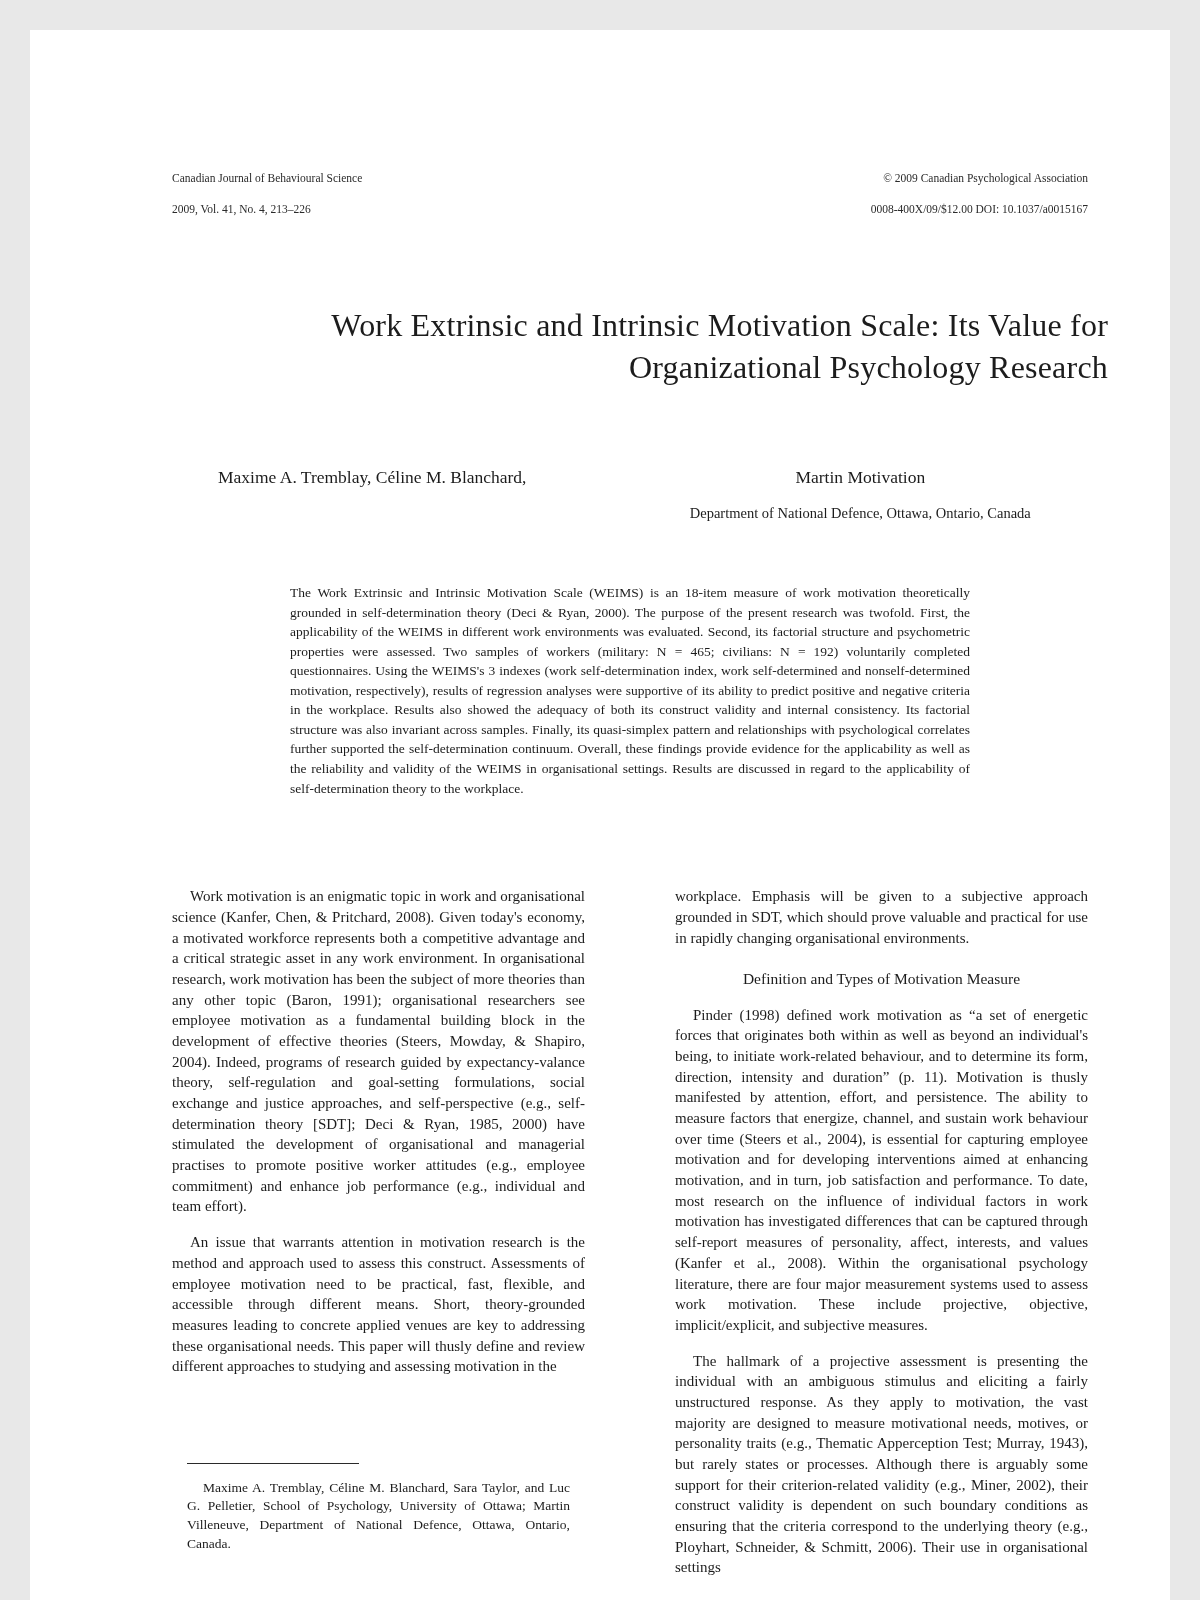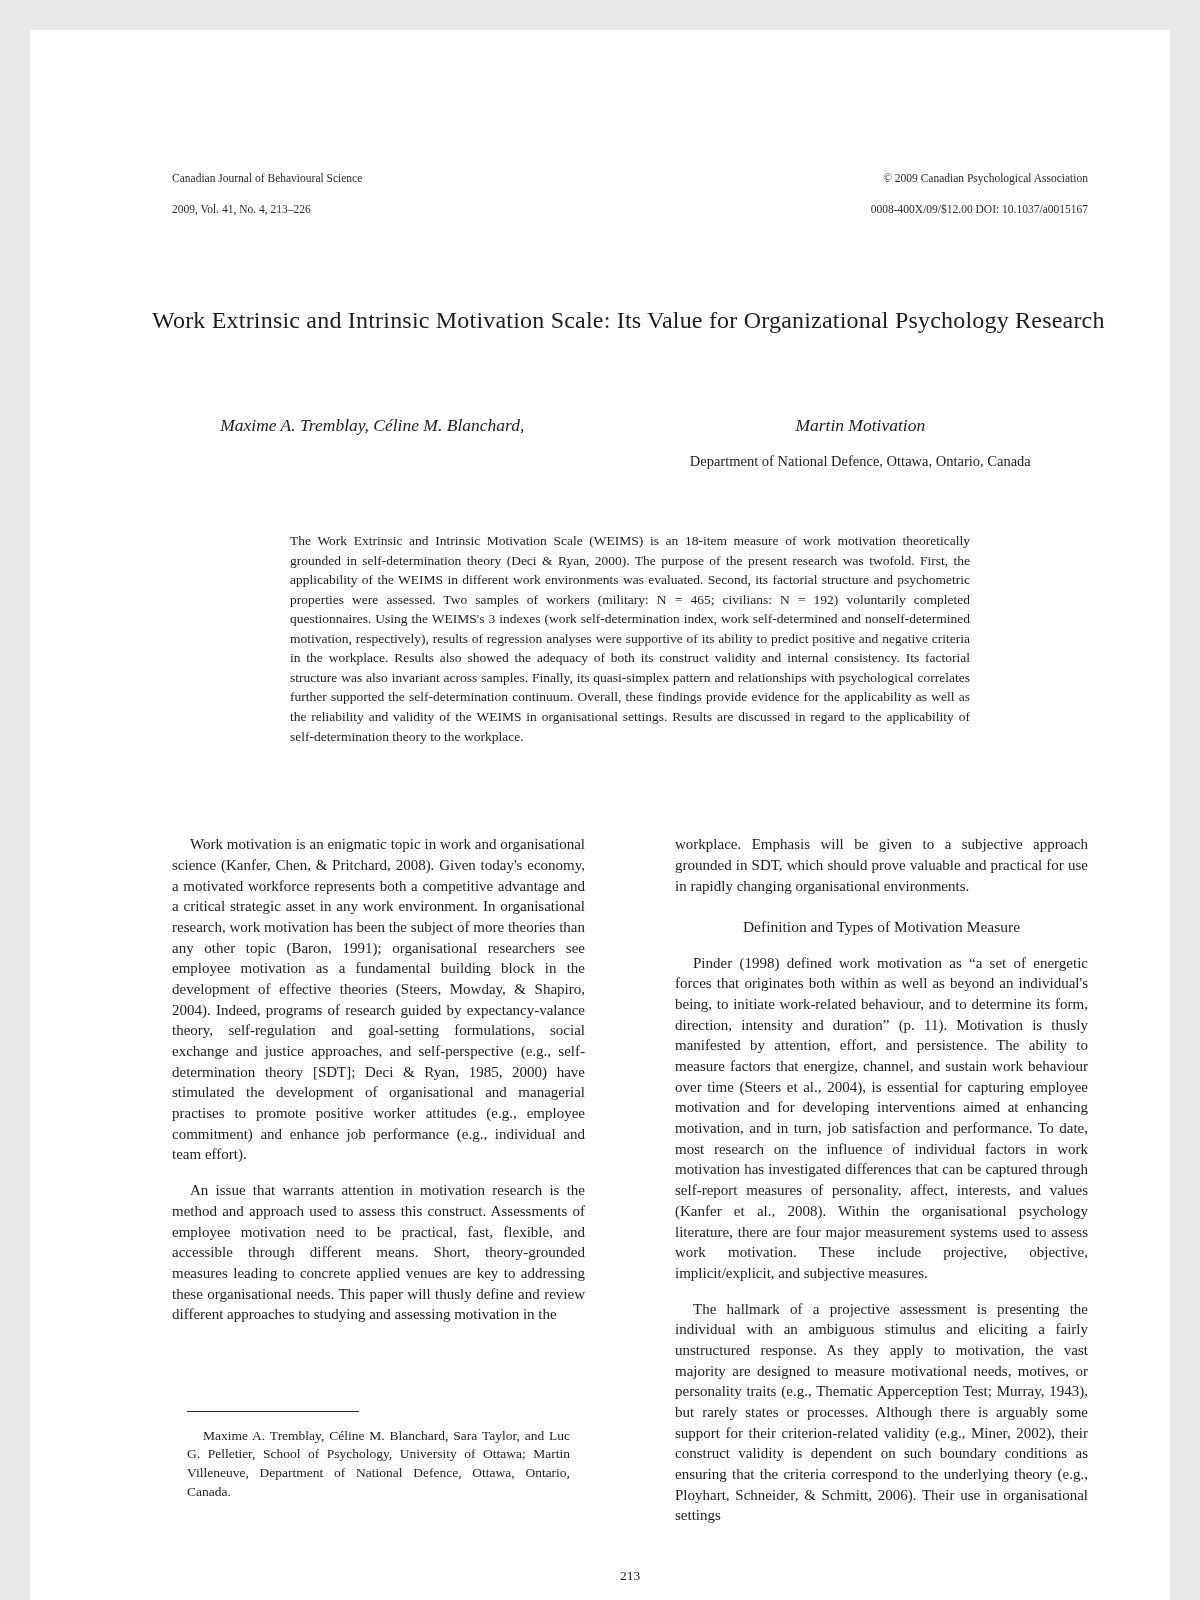--- a/index.html
+++ b/index.html
@@ -19,37 +19,37 @@
     display: flex;
     justify-content: space-between;
     font-size: 11.5px;
     line-height: 1.4;
     color: #2a2a2a;
   }
   .running-head .right { text-align: right; }
   
   .paper-title {
     margin-top: 58px;
-    text-align: left;
-    font-size: 24px;
+    text-align: right;
+    font-size: 32px;
     font-weight: normal;
     line-height: 1.3;
     letter-spacing: 0.2px;
     padding: 0 10px;
   }
   
   .authors-row {
     margin-top: 48px;
     display: flex;
     align-items: flex-start;
   }
   .author-block { text-align: center; }
   .author-block.left  { width: 47%; }
   .author-block.right { width: 53%; }
-  .author-names { font-size: 17.5px; line-height: 1.3; font-style: italic; }
+  .author-names { font-size: 17.5px; line-height: 1.3; }
   .author-affiliation { font-size: 14.5px; margin-top: 4px; line-height: 1.3; }
   
   .abstract {
     width: 680px;
     margin: 30px auto 0 auto;
     font-size: 13.5px;
     line-height: 1.45;
     text-align: justify;
   }
   .keywords {

